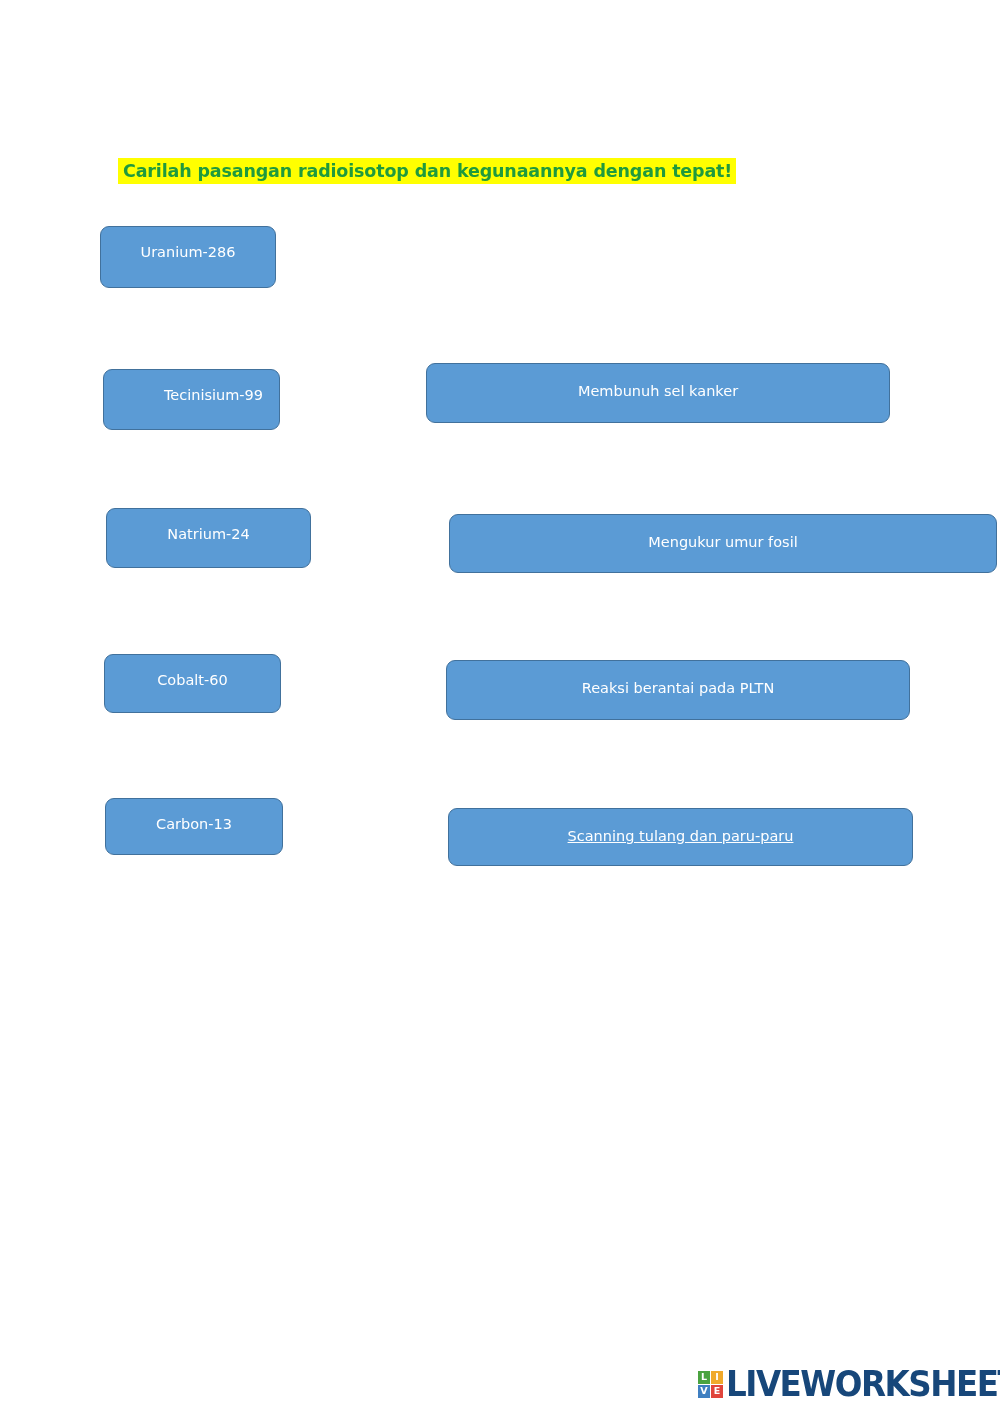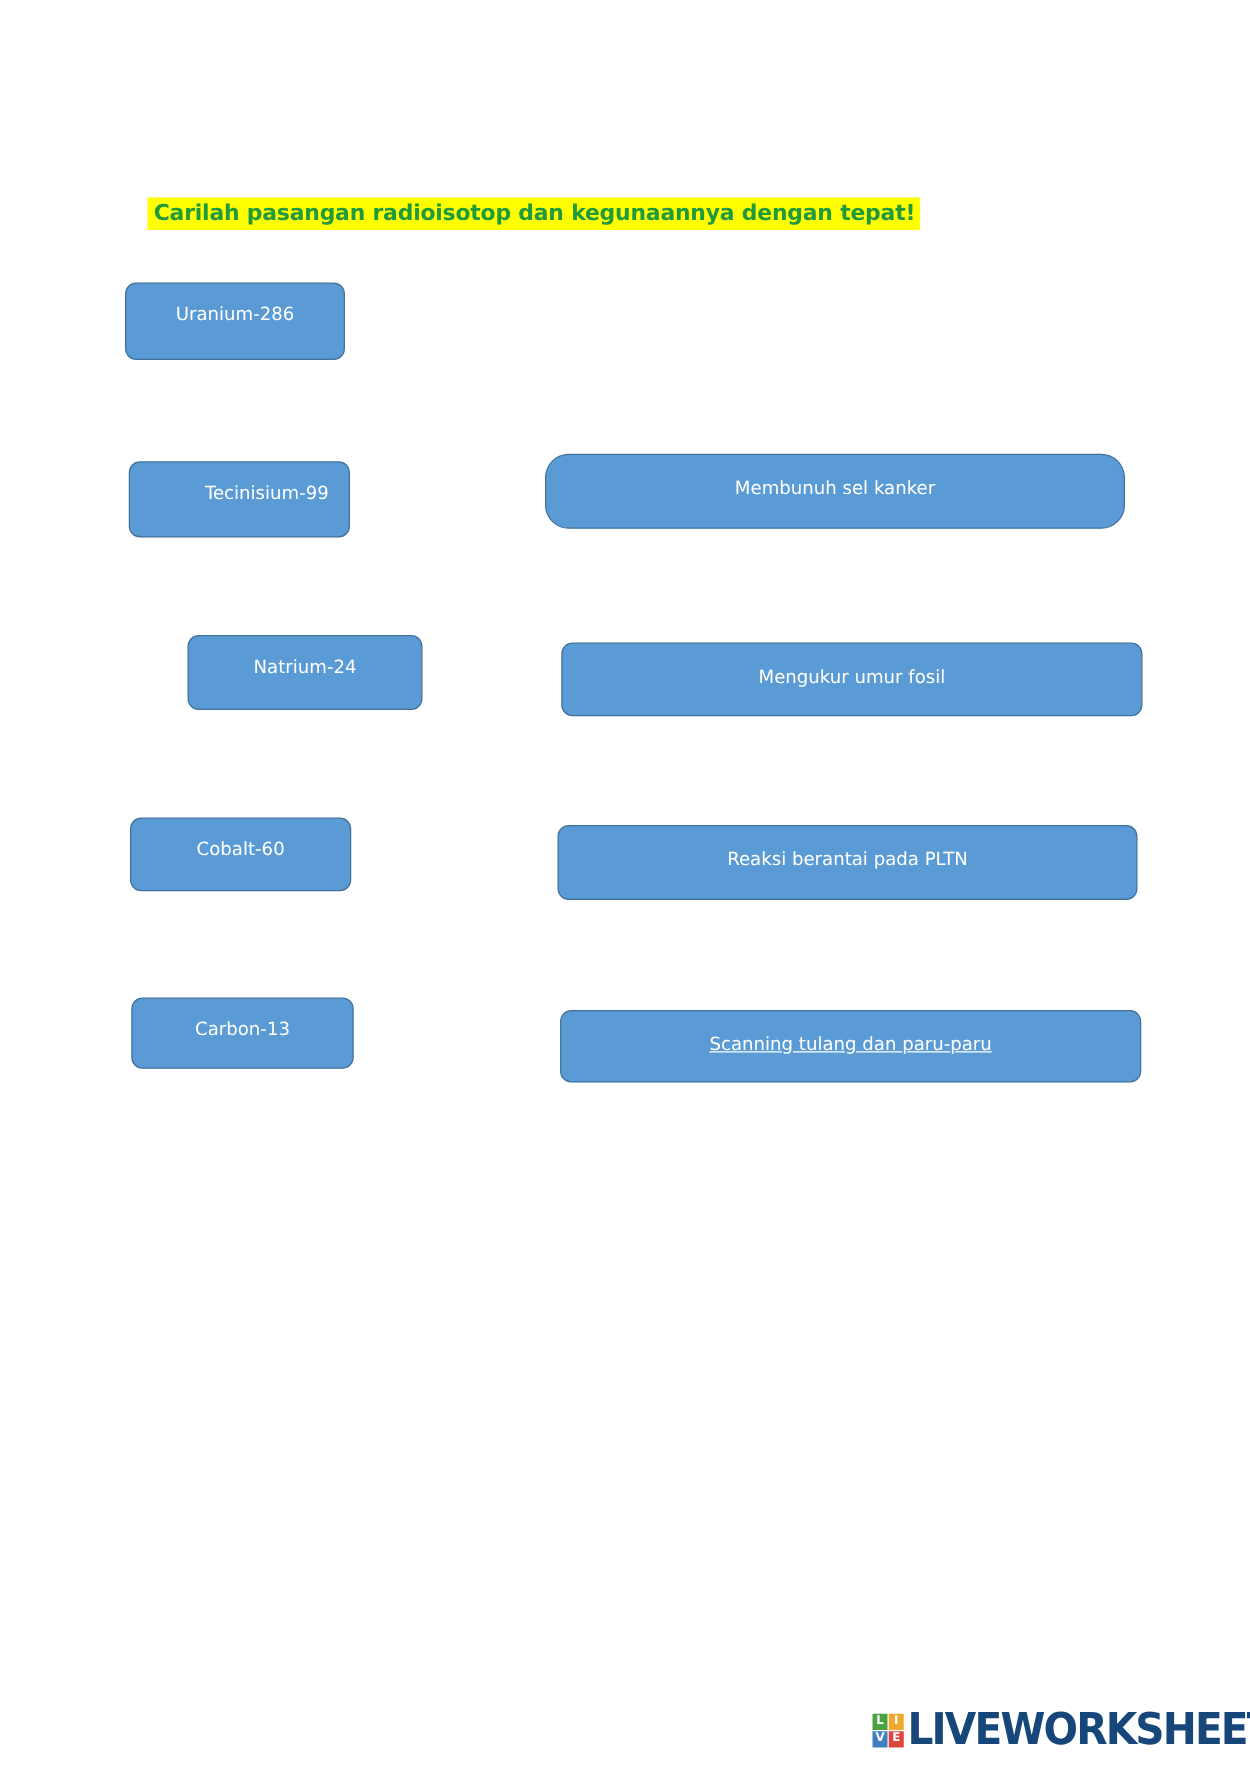--- a/index.html
+++ b/index.html
@@ -117,38 +117,38 @@
   </div>
 
   <div class="box left" style="left:100px; top:226px; width:176px; height:62px;">
     <span>Uranium-286</span>
   </div>
 
   <div class="box left" style="left:103px; top:369px; width:177px; height:61px;padding-left:44px;">
     <span>Tecinisium-99</span>
   </div>
 
-  <div class="box left" style="left:106px; top:508px; width:188px; height:60px;margin-left:44px;">
+  <div class="box left" style="left:106px; top:508px; width:205px; height:60px;">
     <span>Natrium-24</span>
   </div>
 
   <div class="box left" style="left:104px; top:654px; width:177px; height:59px;">
     <span>Cobalt-60</span>
   </div>
 
   <div class="box left" style="left:105px; top:798px; width:178px; height:57px;">
     <span>Carbon-13</span>
   </div>
 
 
-  <div class="box right" style="left:436px; top:363px; width:464px; height:60px;border-radius:19px;">
+  <div class="box right" style="left:426px; top:363px; width:464px; height:60px;">
     <span>Membunuh sel kanker</span>
   </div>
 
-  <div class="box right" style="left:449px; top:514px; width:465px; height:59px;">
+  <div class="box right" style="left:449px; top:514px; width:548px; height:59px;">
     <span>Mengukur umur fosil</span>
   </div>
 
   <div class="box right" style="left:446px; top:660px; width:464px; height:60px;">
     <span>Reaksi berantai pada PLTN</span>
   </div>
 
   <div class="box right" style="left:448px; top:808px; width:465px; height:58px;text-decoration:underline;">
     <span>Scanning tulang dan paru-paru</span>
   </div>

